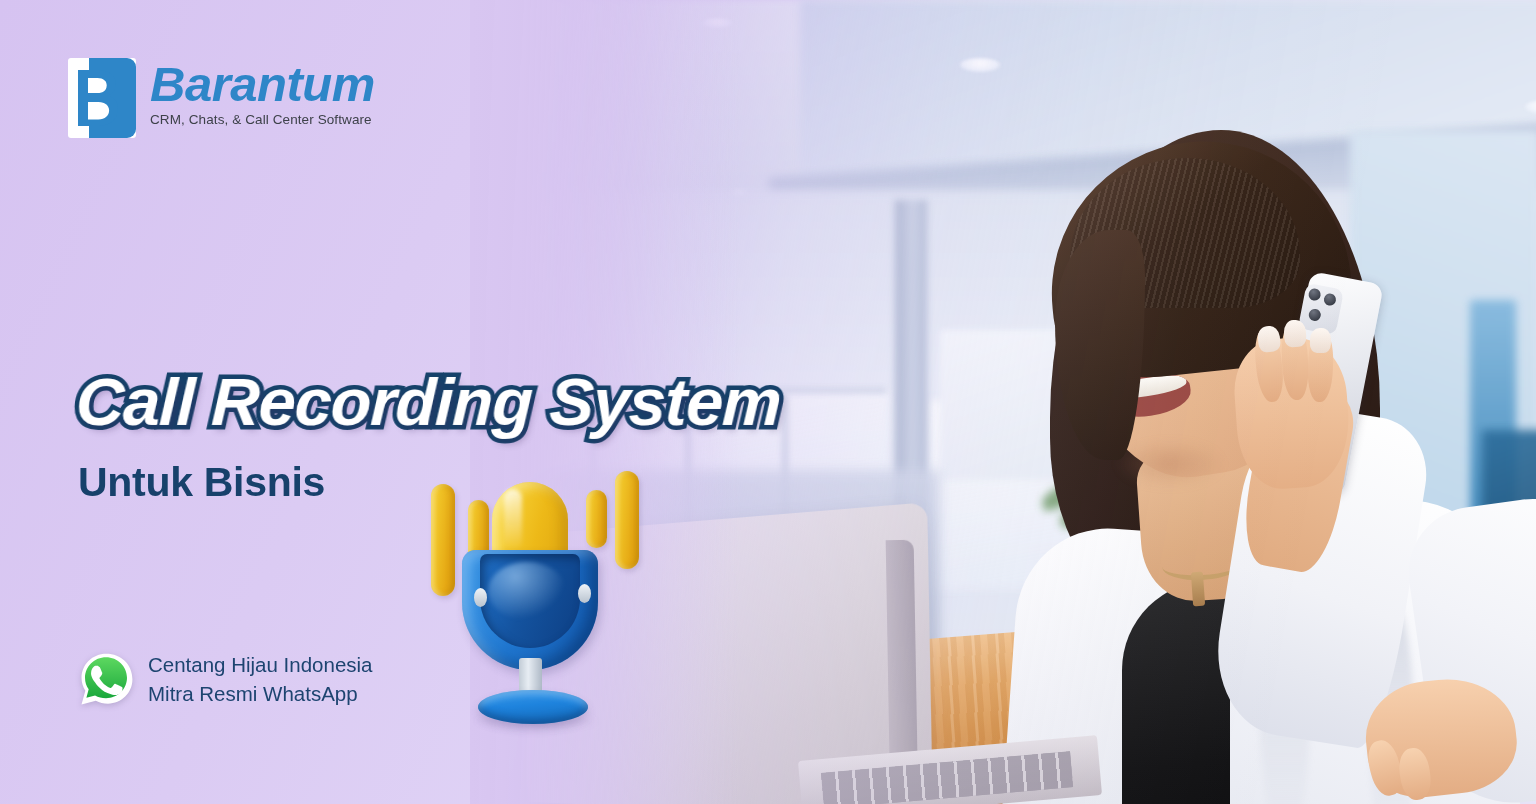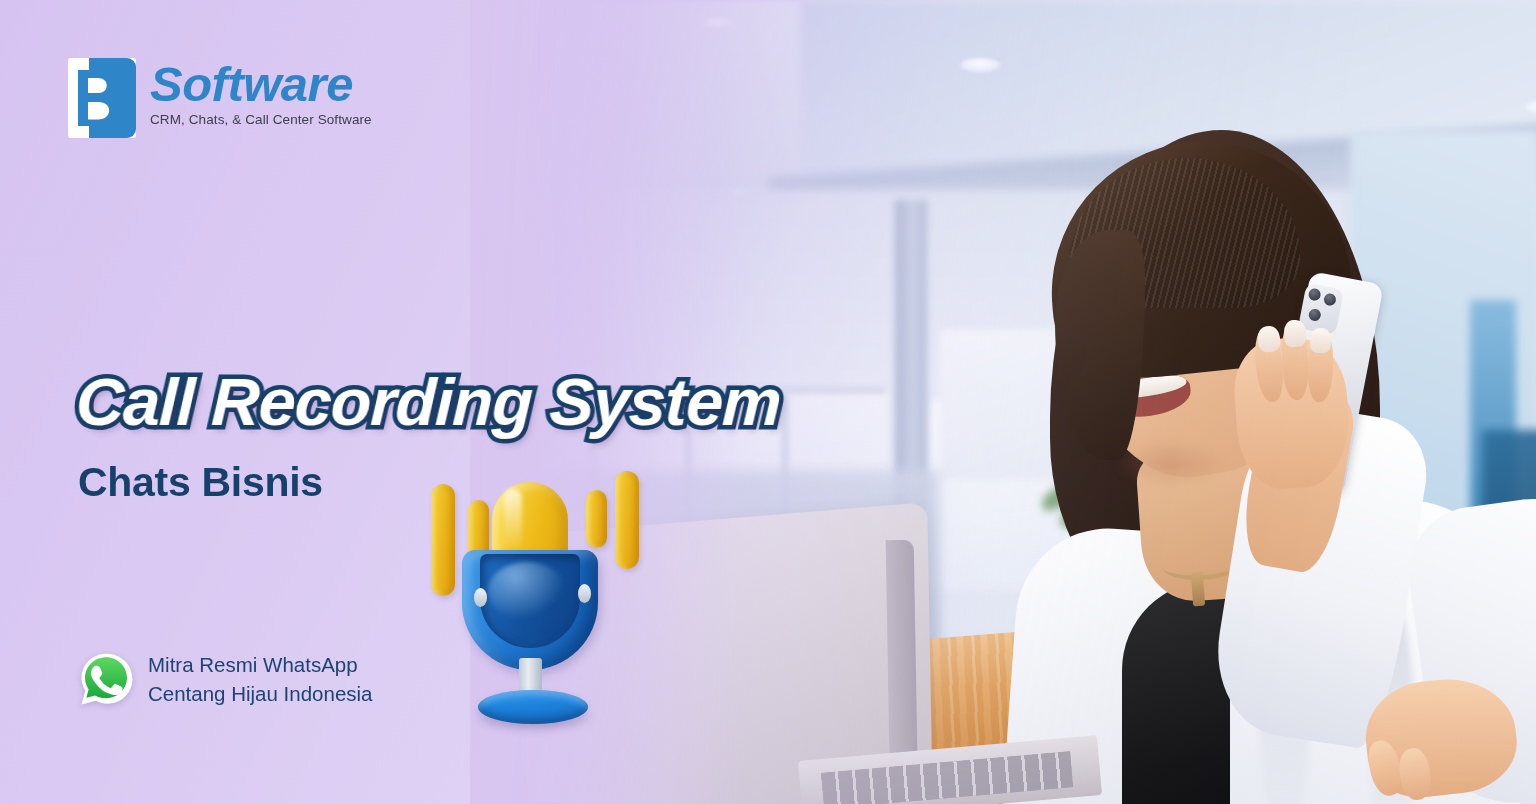--- a/index.html
+++ b/index.html
@@ -603,27 +603,27 @@
   <div class="logo">
     <div class="logo-mark">
       <div class="mark-blue"></div>
       <svg class="mark-b" viewBox="0 0 46 58">
         <path d="M2 1 h20 c12 0 18 6.5 18 14 0 6-3.6 10-8.6 11.6 6.2 1.5 10.6 5.8 10.6 13 0 10-7.4 17.4-19.4 17.4 H2 Z" fill="#2e86c8"></path>
         <path d="M12 9 h9.5 c6 0 9.2 3.2 9.2 7.5 0 4.5-3.4 7.6-9.4 7.6 H12 Z" fill="#ffffff"></path>
         <path d="M12 33 h10.5 c6.8 0 10.6 3.8 10.6 8.6 0 5.2-4 8.8-10.8 8.8 H12 Z" fill="#ffffff"></path>
       </svg>
     </div>
     <div class="logo-text">
-      <div class="logo-word">Software</div>
+      <div class="logo-word">Barantum</div>
       <div class="logo-tag">CRM, Chats, &amp; Call Center Software</div>
     </div>
   </div>
 
   <div class="hero">Call Recording System</div>
-  <div class="subhead">Chats Bisnis</div>
+  <div class="subhead">Untuk Bisnis</div>
 
   <div class="mic">
     <div class="wave w1"></div>
     <div class="wave w2"></div>
     <div class="wave w3"></div>
     <div class="wave w4"></div>
     <div class="mic-shadow"></div>
     <div class="mic-head"></div>
     <div class="mic-head-gloss"></div>
     <div class="mic-collar"></div>
@@ -650,18 +650,18 @@
       </defs>
       <path d="M24.2 18.6 c-.7-1.6-1.4-1.6-2.1-1.7 l-1.7 0 c-.6 0-1.6.2-2.4 1.1
                -.8.9-3.1 3-3.1 7.4 0 4.3 3.2 8.5 3.6 9.1 .5.6 6.2 9.9 15.2 13.5
                7.5 3 9 2.4 10.7 2.2 1.6-.1 5.2-2.1 5.9-4.2 .7-2.1.7-3.9.5-4.3
                -.2-.4-.8-.6-1.7-1 -.9-.5-5.2-2.6-6-2.9 -.8-.3-1.4-.5-2 .4
                -.6.9-2.3 3-2.8 3.6 -.5.6-1 .7-1.9.2 -.9-.4-3.6-1.4-6.9-4.3
                -2.5-2.3-4.2-5-4.7-5.9 -.5-.9-.1-1.4.3-1.9 .4-.5 1.1-1.3 1.6-2
                .4-.6.6-1 .9-1.7 .3-.7.1-1.3-.1-1.8 -.2-.5-2-4.8-2.7-6.5 Z" fill="#ffffff"></path>
     </svg>
     <div class="wa-text">
+      <div>Centang Hijau Indonesia</div>
       <div>Mitra Resmi WhatsApp</div>
-      <div>Centang Hijau Indonesia</div>
     </div>
   </div>
 
 </div>
 
 </body></html>

